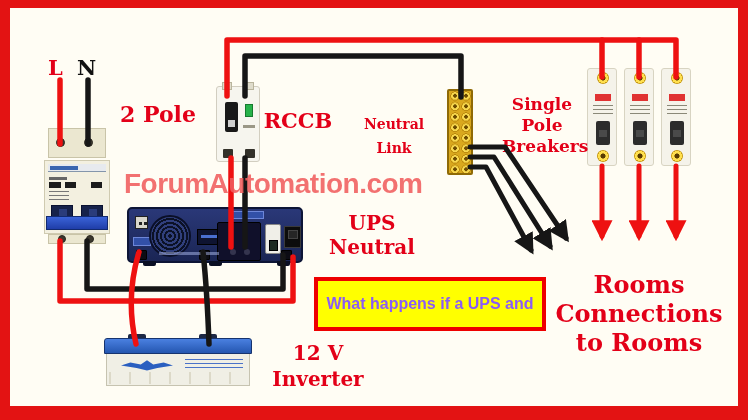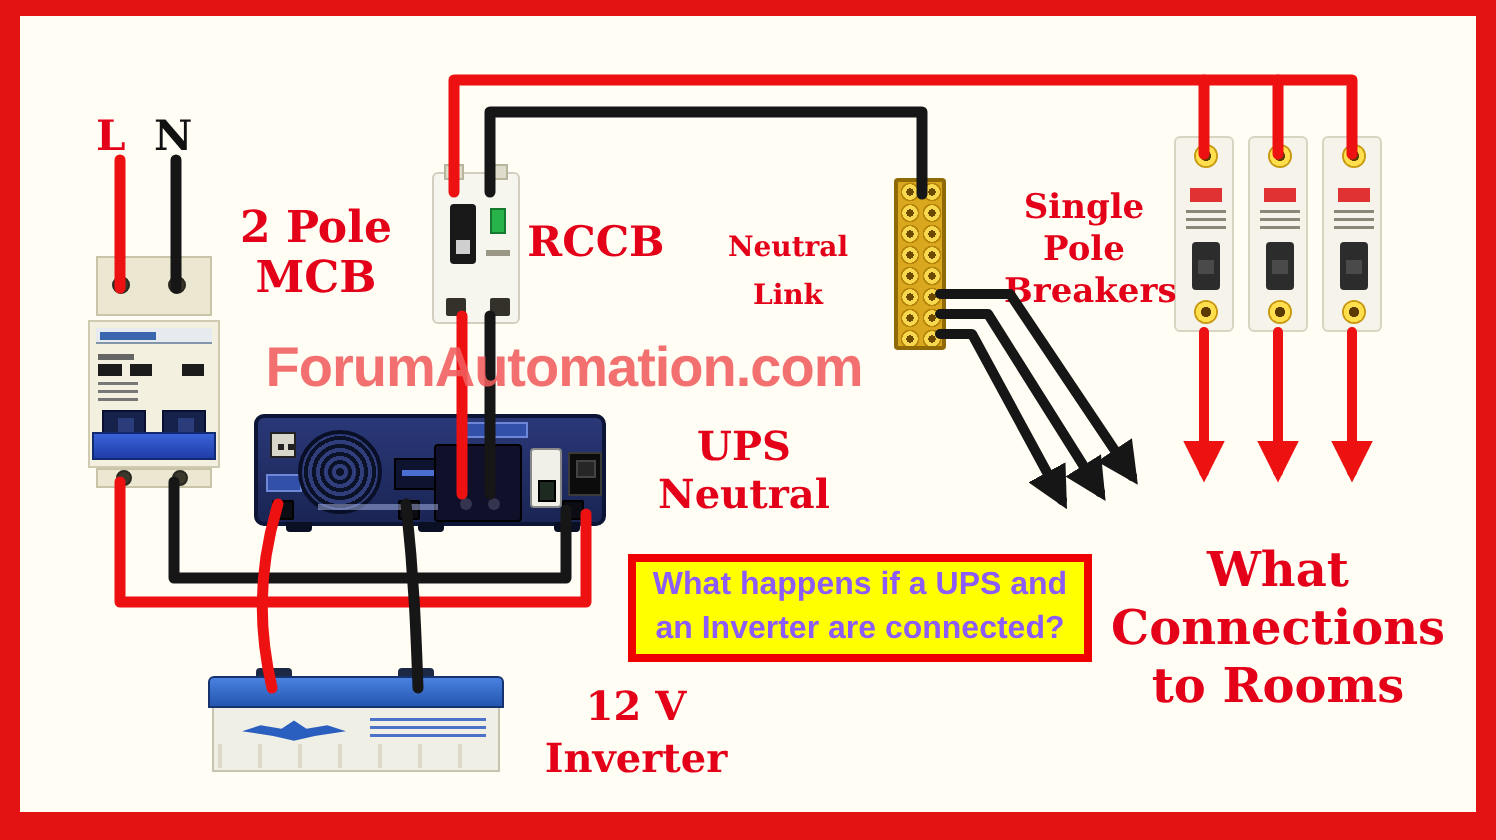--- a/index.html
+++ b/index.html
@@ -76,21 +76,21 @@
   .bat-top{position:absolute; left:0; top:0; width:148px; height:16px; background:linear-gradient(180deg,#4a80e0,#2456b0); border:1px solid #16336e; border-radius:3px 3px 0 0;}
   .bat-nub{position:absolute; top:-4px; width:18px; height:10px; background:#1d2844; border-radius:2px;}
   .bat-body{position:absolute; left:2px; top:16px; width:144px; height:32px; background:#f0efe5; border:1px solid #c6c3b0; border-top:none;}
   .bat-logo{position:absolute; left:14px; top:5px; width:52px; height:12px; background:#2a5fc0;
     clip-path:polygon(0 55%,18% 30%,38% 45%,50% 10%,62% 45%,82% 30%,100% 55%,70% 75%,50% 95%,30% 75%);}
   .bat-text{position:absolute; left:78px; top:5px; width:58px; height:10px;
     background:repeating-linear-gradient(180deg,#4a72c8 0 1.5px,transparent 1.5px 4px);}
   .bat-seams{position:absolute; left:2px; top:18px; width:140px; height:12px;
     background:repeating-linear-gradient(90deg,#dcd9c8 0 2px,transparent 2px 20px);}
   
-  .watermark{position:absolute; left:124px; top:168px; width:316px; text-align:center; z-index:6;
+  .watermark{position:absolute; left:124px; top:168px; width:316px; text-align:left; z-index:6;
     font:700 28px "Liberation Sans",sans-serif; color:var(--wm); opacity:.88; letter-spacing:-.5px;}
   .qbox{position:absolute; left:314px; top:277px; width:232px; height:54px; background:#ffff00; border:4px solid #ee0000; z-index:6;
     display:flex; flex-direction:column; justify-content:center; align-items:center;}
   .qbox span{display:block; font:700 16px "Liberation Sans",sans-serif; color:#8b5cf6; line-height:1.35; white-space:nowrap;}
 </style>
 </head>
 <body>
 
 <div id="stage">
 
@@ -241,21 +241,20 @@
       <path d="M470,157 L494,157 L550,246" stroke="#161616" stroke-width="5" marker-end="url(#arrB)"></path>
       <path d="M470,167 L486,167 L531,250" stroke="#161616" stroke-width="5" marker-end="url(#arrB)"></path>
     </g>
   </svg>
 
   <div class="lbl" style="left:48px; top:55px; font-size:21px;">L</div>
   <div class="lbl" style="left:77px; top:55px; font-size:21px; color:#111;">N</div>
 
   <div class="lbl" style="left:103px; top:102px; width:110px; font-size:22px; line-height:25px;">
     <span>2 Pole</span>
-    <span>MCB</span>
   </div>
 
   <div class="lbl" style="left:263px; top:108px; width:70px; font-size:21px;">RCCB</div>
 
   <div class="lbl" style="left:348px; top:112px; width:92px; font-size:14px; line-height:24px;">
     <span>Neutral</span>
     <span>Link</span>
   </div>
 
   <div class="lbl" style="left:502px; top:94px; width:80px; font-size:17px; line-height:21px;">
@@ -268,26 +267,25 @@
     <span>UPS</span>
     <span>Neutral</span>
   </div>
 
   <div class="lbl" style="left:263px; top:340px; width:110px; font-size:20px; line-height:26px;text-align:center;">
     <span>12 V</span>
     <span>Inverter</span>
   </div>
 
   <div class="lbl" style="left:550px; top:270px; width:178px; font-size:24px; line-height:29px;">
-    <span>What</span>
+    <span>Rooms</span>
     <span>Connections</span>
     <span>to Rooms</span>
   </div>
 
   <div class="watermark">ForumAutomation.com</div>
 
   <div class="qbox">
     <span>What happens if a UPS and</span>
-    <span>an Inverter are connected?</span>
   </div>
 
   <div class="frame"></div>
 </div>
 
 </body></html>

